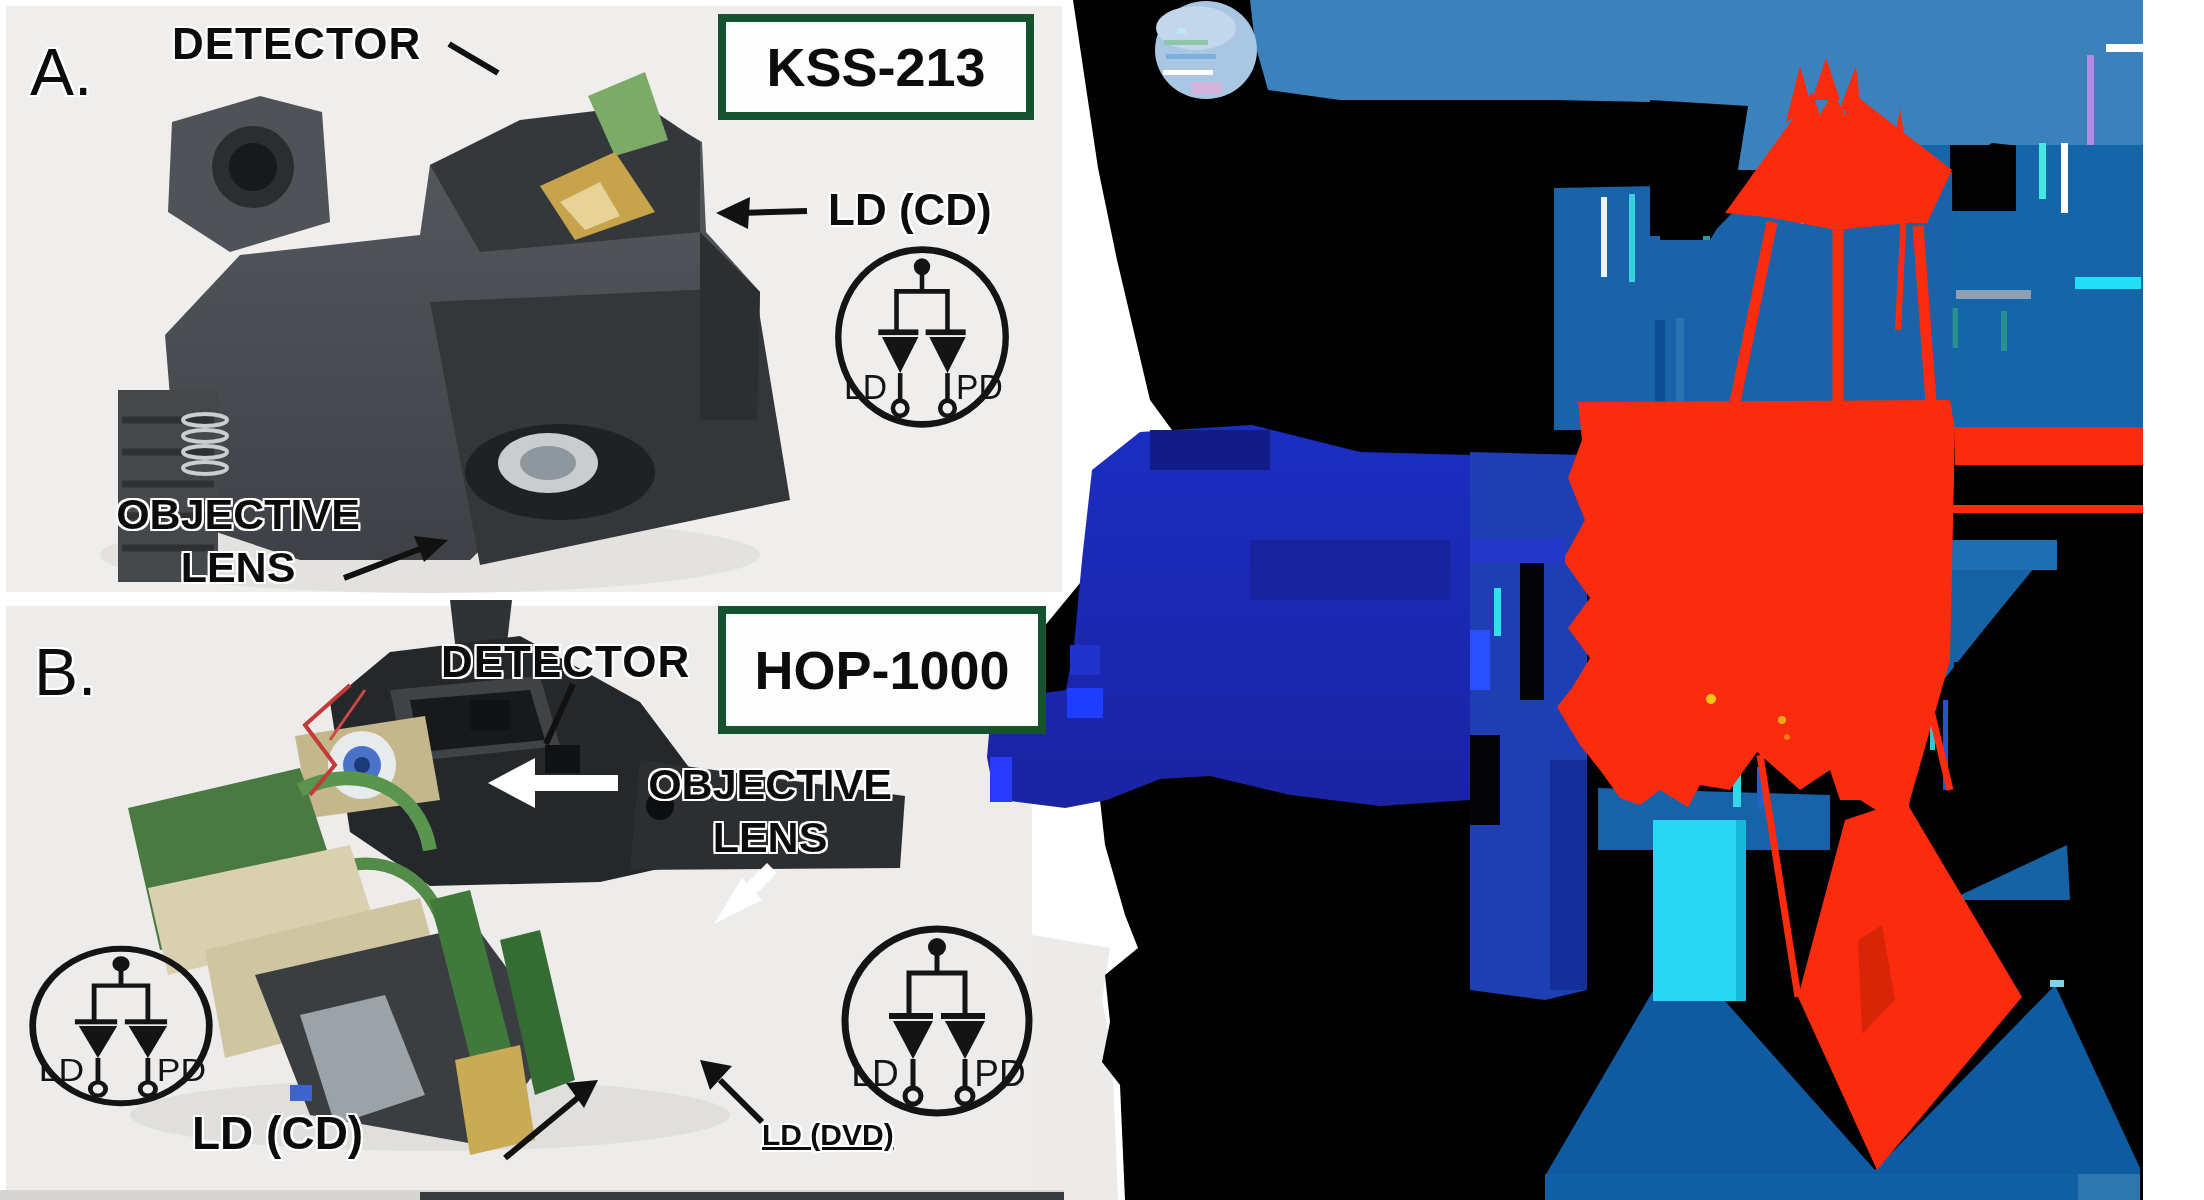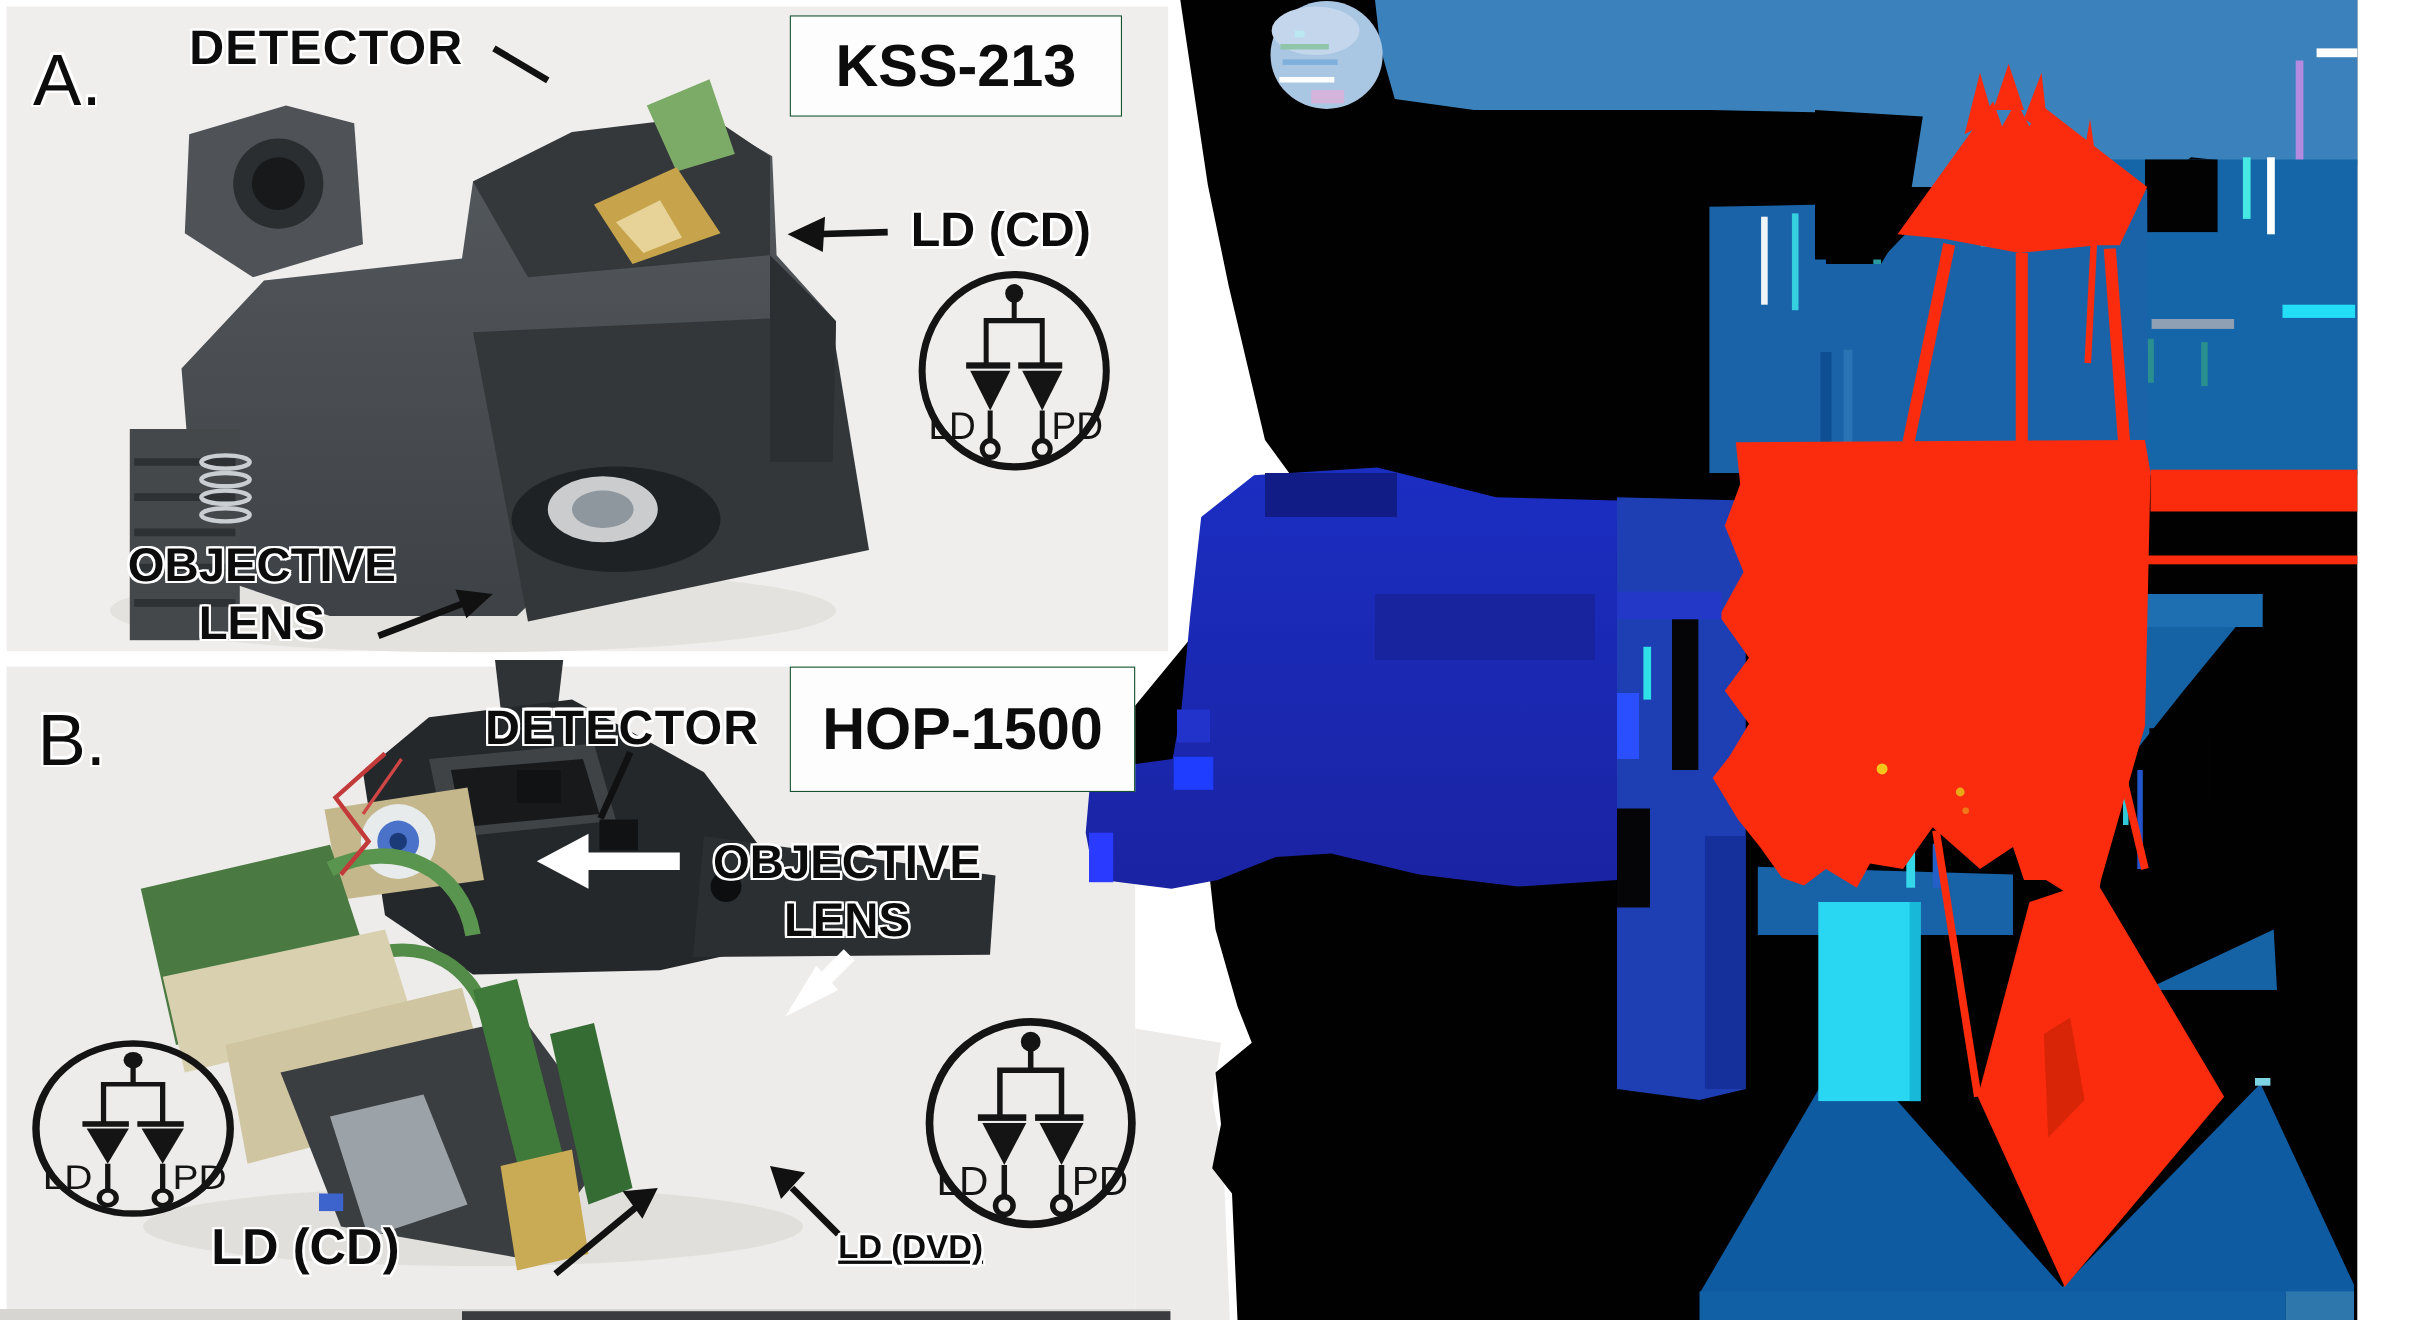--- a/index.html
+++ b/index.html
@@ -5,21 +5,21 @@
   html,body{margin:0;padding:0;background:#fff;}
   .stage{position:relative;width:2204px;height:1200px;background:#ffffff;overflow:hidden;
          font-family:"Liberation Sans",sans-serif;}
   .panel{position:absolute;}
   .art{position:absolute;left:0;top:0;width:2204px;height:1200px;z-index:2;}
   .lbl{position:absolute;z-index:4;color:#0c0c0c;font-weight:700;line-height:1.1;
        text-shadow:2px 0 0 #fff,-2px 0 0 #fff,0 2px 0 #fff,0 -2px 0 #fff,
                    2px 2px 0 #fff,-2px -2px 0 #fff,2px -2px 0 #fff,-2px 2px 0 #fff;}
   .tag{font-weight:400;font-size:66px;}
   .det{font-size:44px;letter-spacing:1px;}
-  .modelbox{position:absolute;z-index:4;background:#fdfdfd;border:1px solid #14532d;
+  .modelbox{position:absolute;z-index:4;background:#fdfdfd;border:8px solid #14532d;
             display:flex;align-items:center;justify-content:center;
             font-weight:700;font-size:54px;color:#0c0c0c;}
   .objective{text-align:center;font-size:43px;line-height:1.24;}
   .diode{position:absolute;z-index:3;}
   .diode text{font-family:"Liberation Sans",sans-serif;font-size:37px;fill:#141414;font-weight:400;}
 </style>
 </head>
 <body>
 
 <div class="stage">
@@ -242,21 +242,21 @@
   </div>
   <div class="lbl" style="left:828px;top:186px;font-size:44px;">LD (CD)</div>
   <div class="lbl objective" style="left:98px;top:488px;width:280px;">
     <div>OBJECTIVE</div>
     <div>LENS</div>
   </div>
 
   <div class="lbl tag" style="left:34px;top:636px;">B.</div>
   <div class="lbl det" style="left:441px;top:638px;">DETECTOR</div>
   <div class="modelbox" style="left:718px;top:606px;width:312px;height:112px;">
-    <span>HOP-1500</span>
+    <span>HOP-1000</span>
   </div>
   <div class="lbl objective" style="left:630px;top:758px;width:280px;">
     <div>OBJECTIVE</div>
     <div>LENS</div>
   </div>
   <div class="lbl" style="left:762px;top:1118px;font-size:30px;text-decoration:underline;">LD (DVD)</div>
   <div class="lbl" style="left:192px;top:1108px;font-size:46px;">LD (CD)</div>
 
   <svg class="diode" style="left:831px;top:242px;" width="182" height="190" viewBox="0 0 200 200" preserveAspectRatio="none">
     <ellipse cx="100" cy="100" rx="92" ry="92" fill="none" stroke="#141414" stroke-width="7"></ellipse>

